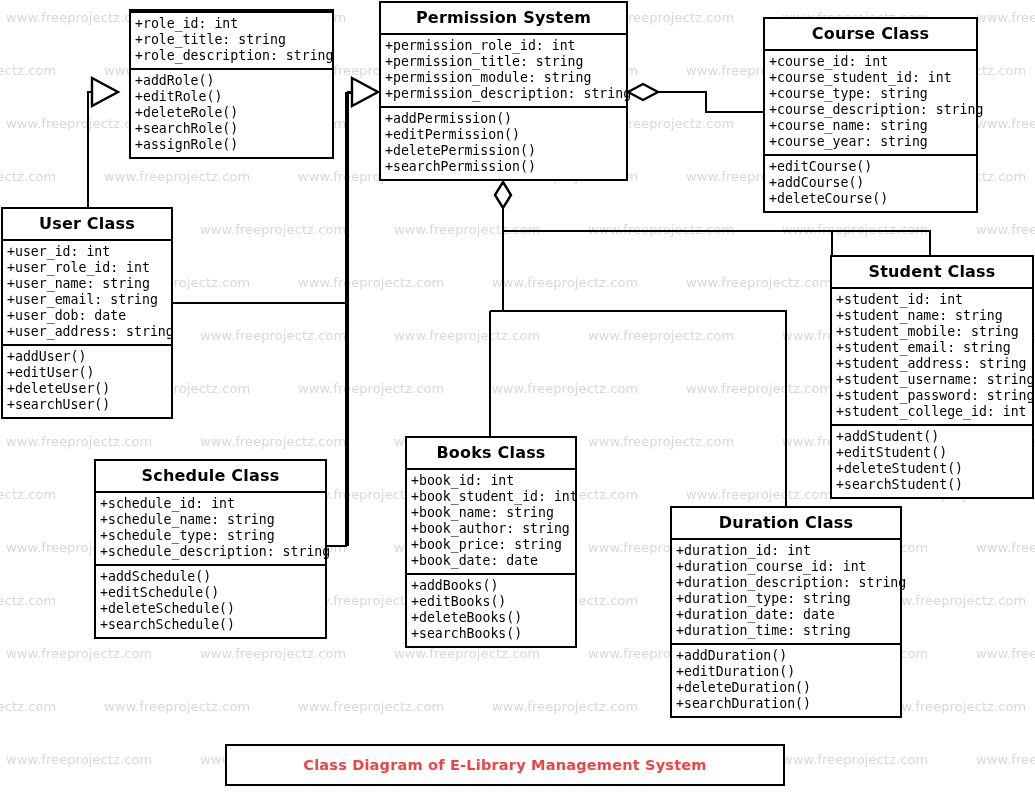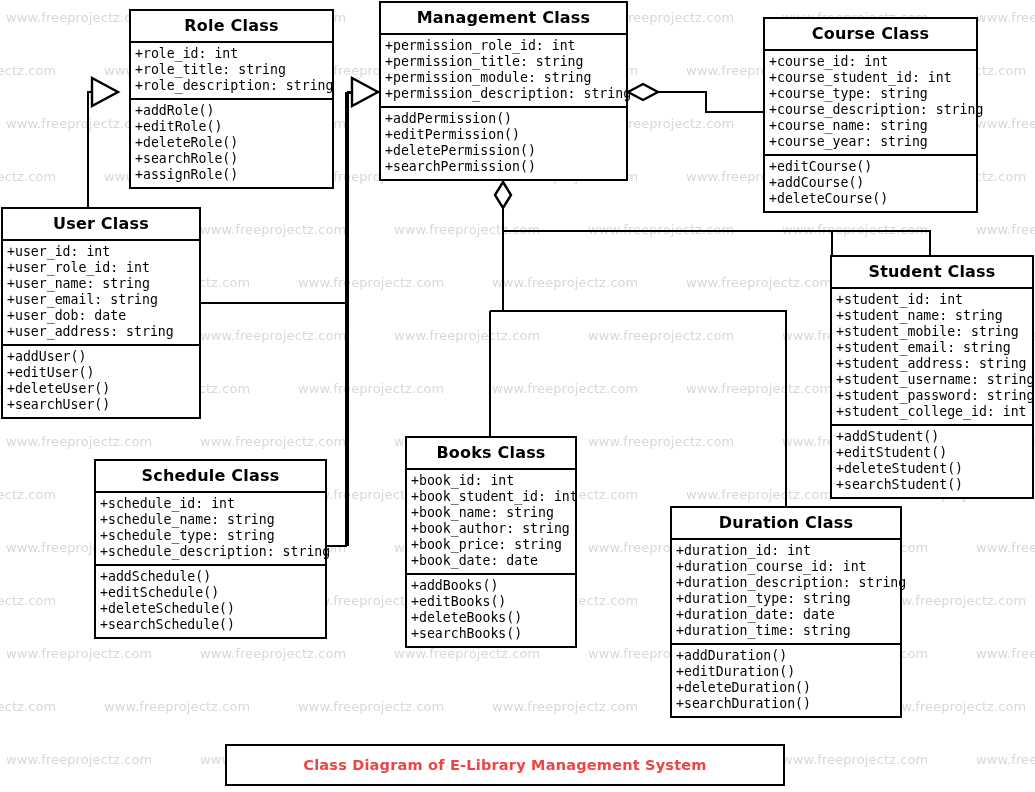--- a/index.html
+++ b/index.html
@@ -224,39 +224,38 @@
     <polygon points="118,92 92,78 92,106" fill="#ffffff" stroke="#000000" stroke-width="2.4"></polygon>
 
     <polygon points="378,92 352,78 352,106" fill="#ffffff" stroke="#000000" stroke-width="2.4"></polygon>
 
     <polygon points="628,92 643,84 658,92 643,100" fill="#ffffff" stroke="#000000" stroke-width="2.4"></polygon>
 
     <polygon points="503,182 511,195 503,208 495,195" fill="#ffffff" stroke="#000000" stroke-width="2.4"></polygon>
   </svg>
 
   <div class="uml-class" id="class-role" style="left:129px; top:9px; width:205px;">
-    <div class="uml-title">Role Class</div>
     <div class="uml-sep"></div>
     <div class="uml-compartment">
       <div class="uml-row">+role_id: int</div>
       <div class="uml-row">+role_title: string</div>
       <div class="uml-row">+role_description: string</div>
     </div>
     <div class="uml-sep"></div>
     <div class="uml-compartment">
       <div class="uml-row">+addRole()</div>
       <div class="uml-row">+editRole()</div>
       <div class="uml-row">+deleteRole()</div>
       <div class="uml-row">+searchRole()</div>
       <div class="uml-row">+assignRole()</div>
     </div>
   </div>
 
   <div class="uml-class" id="class-permission" style="left:379px; top:1px; width:249px;">
-    <div class="uml-title">Management Class</div>
+    <div class="uml-title">Permission System</div>
     <div class="uml-sep"></div>
     <div class="uml-compartment">
       <div class="uml-row">+permission_role_id: int</div>
       <div class="uml-row">+permission_title: string</div>
       <div class="uml-row">+permission_module: string</div>
       <div class="uml-row">+permission_description: string</div>
     </div>
     <div class="uml-sep"></div>
     <div class="uml-compartment">
       <div class="uml-row">+addPermission()</div>
@@ -278,21 +277,21 @@
       <div class="uml-row">+course_year: string</div>
     </div>
     <div class="uml-sep"></div>
     <div class="uml-compartment">
       <div class="uml-row">+editCourse()</div>
       <div class="uml-row">+addCourse()</div>
       <div class="uml-row">+deleteCourse()</div>
     </div>
   </div>
 
-  <div class="uml-class" id="class-user" style="left:1px; top:207px; width:200px;">
+  <div class="uml-class" id="class-user" style="left:1px; top:207px; width:172px;">
     <div class="uml-title">User Class</div>
     <div class="uml-sep"></div>
     <div class="uml-compartment">
       <div class="uml-row">+user_id: int</div>
       <div class="uml-row">+user_role_id: int</div>
       <div class="uml-row">+user_name: string</div>
       <div class="uml-row">+user_email: string</div>
       <div class="uml-row">+user_dob: date</div>
       <div class="uml-row">+user_address: string</div>
     </div>

